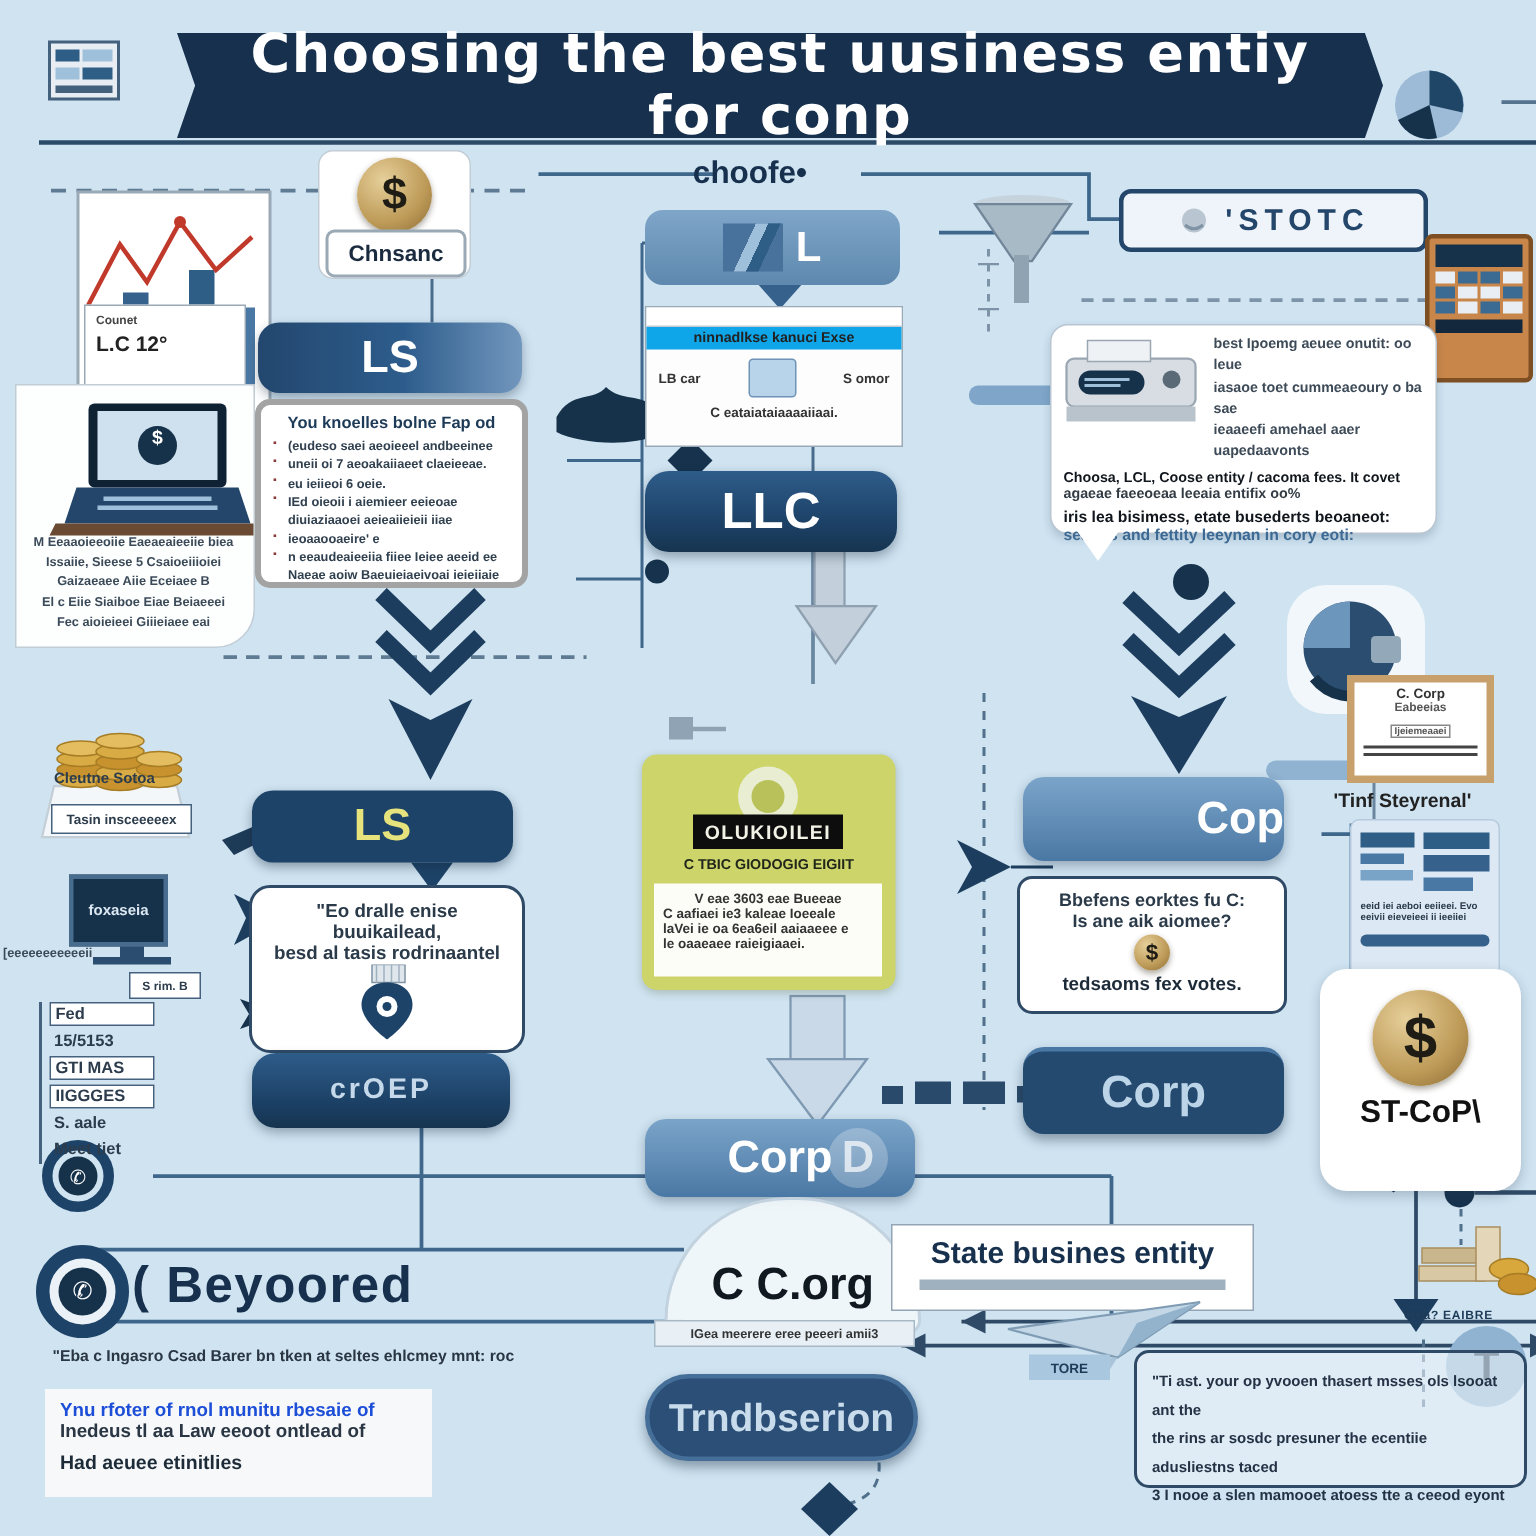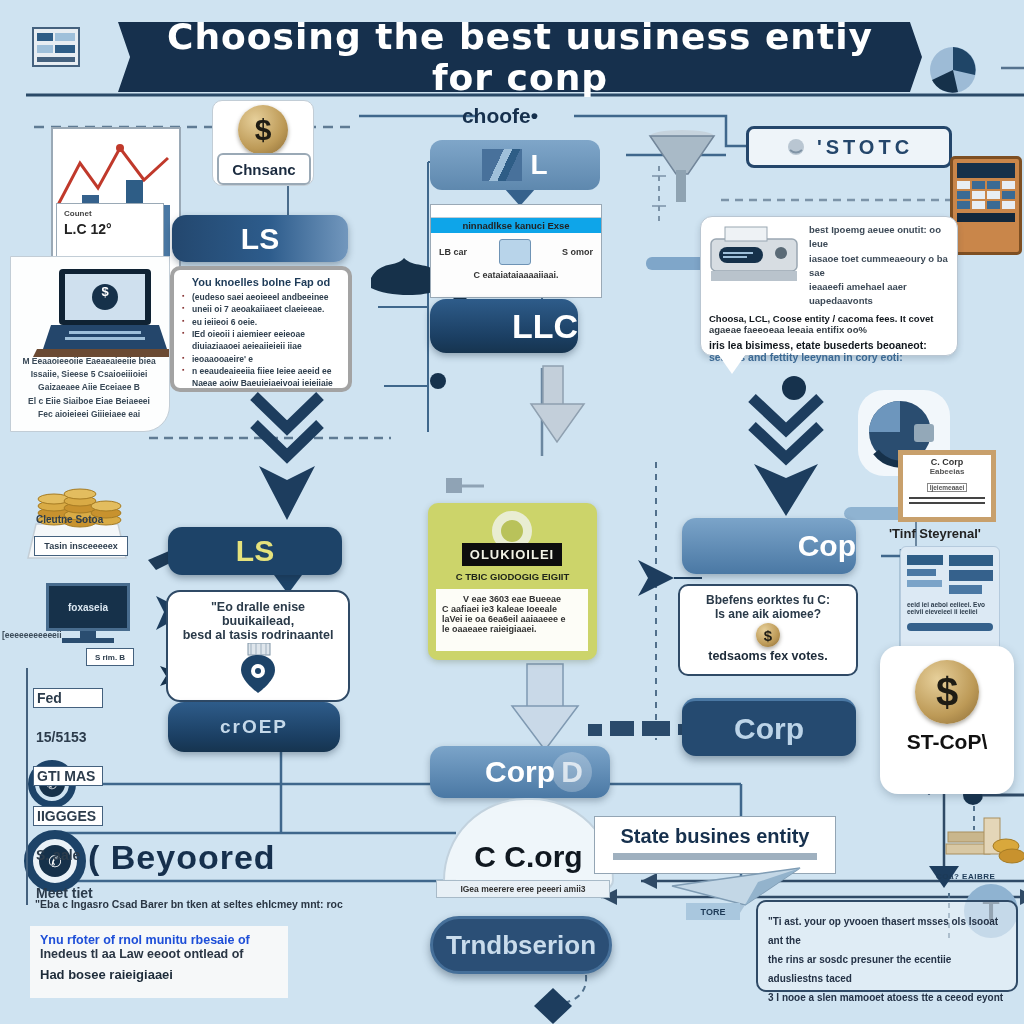--- a/index.html
+++ b/index.html
@@ -14,21 +14,21 @@
          border-radius:14px;color:#fff;font-weight:bold;display:flex;align-items:center;
          justify-content:center;box-shadow:0 3px 7px rgba(20,40,60,.3);}
   .bub{background:#fff;border:2px solid #2f4a66;border-radius:12px;}
   .coin{border-radius:50%;background:radial-gradient(circle at 35% 30%,#e6cf9a,#bd9a57 60%,#8a6a35);
         color:#1e1c14;display:flex;align-items:center;justify-content:center;font-weight:bold;
         box-shadow:0 2px 4px rgba(40,30,10,.4);}
   .ctr{display:flex;align-items:center;justify-content:center;text-align:center;}
   .chk-line{font-size:8.5px;font-weight:bold;color:#30404f;line-height:1.45;padding-left:10px;position:relative;}
   .chk-line.b::before{content:"▪";position:absolute;left:0;color:#8b3a3a;font-size:7px;}
   .cap{font-size:8.5px;font-weight:bold;color:#3a4a58;line-height:1.55;text-align:center;}
-  .ledg{font-size:14px;font-weight:bold;color:#2c3c4c;margin-bottom:3px;padding:1px 3px;margin-top:20px;}
+  .ledg{font-size:11px;font-weight:bold;color:#2c3c4c;margin-bottom:3px;padding:1px 3px;}
   .ledg.bx{border:1px solid #44617e;background:#fff;}
 </style>
 </head>
 <body>
 
 <div id="stage">
 
   <svg class="abs z1" width="1024" height="1024" viewBox="0 0 1024 1024">
     <path d="M0 95 H1024" stroke="#2b4a68" stroke-width="3" fill="none"></path>
     <path d="M8 127 H330" stroke="#5f7b94" stroke-width="2.5" stroke-dasharray="10 7" fill="none"></path>
@@ -127,21 +127,21 @@
     <div style="height:12px;border-bottom:1px solid #c3ccd4;background:#fff;"></div>
     <div class="ctr" style="height:15px;font-size:9.5px;font-weight:bold;color:#222;background:#0ea5e9;">ninnadlkse kanuci Exse</div>
     <div style="display:flex;align-items:center;justify-content:space-between;padding:6px 8px 0 8px;">
       <span style="font-size:9px;font-weight:bold;color:#333;">LB car</span>
       <span style="width:30px;height:24px;background:#b8d4ea;border:1px solid #6e93b5;border-radius:3px;display:inline-block;"></span>
       <span style="font-size:9px;font-weight:bold;color:#333;">S omor</span>
     </div>
     <div class="ctr" style="margin-top:5px;font-size:9px;font-weight:bold;color:#333;">C eataiataiaaaaiiaai.</div>
   </div>
 
-  <div class="abs z2 pillD" style="left:430px;top:299px;width:148px;height:54px;border-radius:16px;justify-content:flex-end;">
+  <div class="abs z2 pillD" style="left:430px;top:314px;width:168px;height:54px;border-radius:16px;">
     <span style="font-size:34px;">LLC</span>
   </div>
 
   <svg class="abs z2" width="134" height="172" style="left:50px;top:126px;">
     <rect x="2" y="2" width="128" height="167" fill="#fff" stroke="#9aa9b6" stroke-width="2"></rect>
     <rect x="10" y="89" width="17" height="68" fill="#6d96bd"></rect>
     <rect x="32" y="69" width="17" height="88" fill="#35618c"></rect>
     <rect x="54" y="102" width="17" height="55" fill="#8fb3d1"></rect>
     <rect x="76" y="54" width="17" height="103" fill="#2e5d86"></rect>
     <rect x="98" y="79" width="22" height="78" fill="#4a78a4"></rect>
@@ -232,21 +232,21 @@
         <ellipse cx="56" cy="51" rx="16" ry="5" fill="#d9ab45"></ellipse>
       <ellipse cx="56" cy="44" rx="16" ry="5" fill="#e3bd5f"></ellipse>
       <ellipse cx="82" cy="70" rx="15" ry="5" fill="#d9ab45"></ellipse>
         <ellipse cx="82" cy="63" rx="15" ry="5" fill="#c8922e"></ellipse>
       <ellipse cx="82" cy="56" rx="15" ry="5" fill="#e3bd5f"></ellipse>
     </g>
   </svg>
   <div class="abs z3" style="left:36px;top:514px;width:90px;font-size:10px;font-weight:bold;color:#2c3c4c;">Cleutne Sotoa</div>
   <div class="abs z3 ctr" style="left:34px;top:536px;width:92px;height:18px;background:#fff;border:1.5px solid #44617e;font-size:9px;font-weight:bold;color:#2c3c4c;">Tasin insceeeeex</div>
 
-  <div class="abs z2 ctr" style="left:46px;top:583px;width:84px;height:48px;background:#16314a;border:3px solid #486c8e;box-sizing:border-box;">
+  <div class="abs z2 ctr" style="left:46px;top:583px;width:66px;height:48px;background:#16314a;border:3px solid #486c8e;box-sizing:border-box;">
     <span style="color:#dce8f2;font-weight:bold;font-size:10px;">foxaseia</span>
   </div>
   <div class="abs z2" style="left:80px;top:631px;width:16px;height:7px;background:#2a4d70;"></div>
   <div class="abs z2" style="left:62px;top:638px;width:52px;height:5px;background:#2a4d70;"></div>
   <div class="abs z3 ctr" style="left:86px;top:648px;width:46px;height:16px;background:#fff;border:1.5px solid #44617e;font-size:8px;font-weight:bold;color:#2c3c4c;">S rim. B</div>
   <div class="abs z3" style="left:2px;top:630px;width:84px;font-size:8.5px;font-weight:bold;color:#3a4a58;">[eeeeeeeeeeeii</div>
 
   <div class="abs z3" style="left:26px;top:668px;width:70px;border-left:2px solid #44617e;padding-left:5px;">
     <div class="ledg bx">Fed</div>
     <div class="ledg">15/5153</div>
@@ -260,21 +260,21 @@
     <div class="ctr" style="position:absolute;left:4px;top:4px;width:26px;height:26px;background:#16314a;border-radius:50%;color:#fff;font-size:13px;">✆</div>
   </div>
   <div class="abs z2" style="left:24px;top:830px;width:62px;height:62px;border:9px solid #1d4368;border-radius:50%;box-sizing:border-box;background:#eaf2f8;">
     <div class="ctr" style="position:absolute;left:6px;top:6px;width:32px;height:32px;background:#16314a;border-radius:50%;color:#fff;font-size:16px;">✆</div>
   </div>
   <div class="abs z3" style="left:88px;top:838px;width:320px;font-size:34px;font-weight:bold;color:#16304d;letter-spacing:1px;">( Beyoored</div>
   <div class="abs z3" style="left:35px;top:898px;width:320px;font-size:10.5px;font-weight:bold;color:#2a3644;">"Eba c Ingasro Csad Barer bn tken at seltes ehlcmey mnt: roc</div>
   <div class="abs z2" style="left:30px;top:926px;width:258px;height:72px;background:#f6f8f9;padding:7px 10px;box-sizing:border-box;">
     <div style="font-size:12.5px;font-weight:bold;color:#1d4ed8;">Ynu rfoter of rnol munitu rbesaie of</div>
     <div style="font-size:12.5px;font-weight:bold;color:#2a3644;">Inedeus tl aa Law eeoot ontlead of</div>
-    <div style="font-size:13px;font-weight:bold;color:#1d2b39;margin-top:6px;">Had bosee raieigiaaei</div>
+    <div style="font-size:13px;font-weight:bold;color:#1d2b39;margin-top:6px;">Had aeuee etinitlies</div>
   </div>
 
   <div class="abs z2" style="left:428px;top:503px;width:169px;height:157px;background:#ccd46a;border-radius:10px;box-shadow:0 2px 6px rgba(60,70,20,.25);">
     <div style="position:absolute;left:64px;top:8px;width:40px;height:40px;border:9px solid #e9edd2;border-radius:50%;box-sizing:border-box;background:#b9c25a;"></div>
     <div class="ctr" style="position:absolute;left:34px;top:40px;width:100px;height:23px;background:#0d0d0d;color:#f2f2e6;
                 font-weight:bold;font-size:13px;letter-spacing:1px;">OLUKIOILEI</div>
     <div class="ctr" style="position:absolute;left:6px;top:66px;width:157px;height:14px;font-size:9.5px;font-weight:bold;color:#20261a;">C TBIC GIODOGIG EIGIIT</div>
     <div style="position:absolute;left:8px;top:86px;width:152px;height:62px;background:#fdfdf7;padding:5px 6px;box-sizing:border-box;">
       <div style="font-size:9px;font-weight:bold;color:#333;text-align:center;">V eae 3603 eae Bueeae</div>
       <div style="font-size:9px;font-weight:bold;color:#333;">C aafiaei ie3 kaleae Ioeeale</div>

